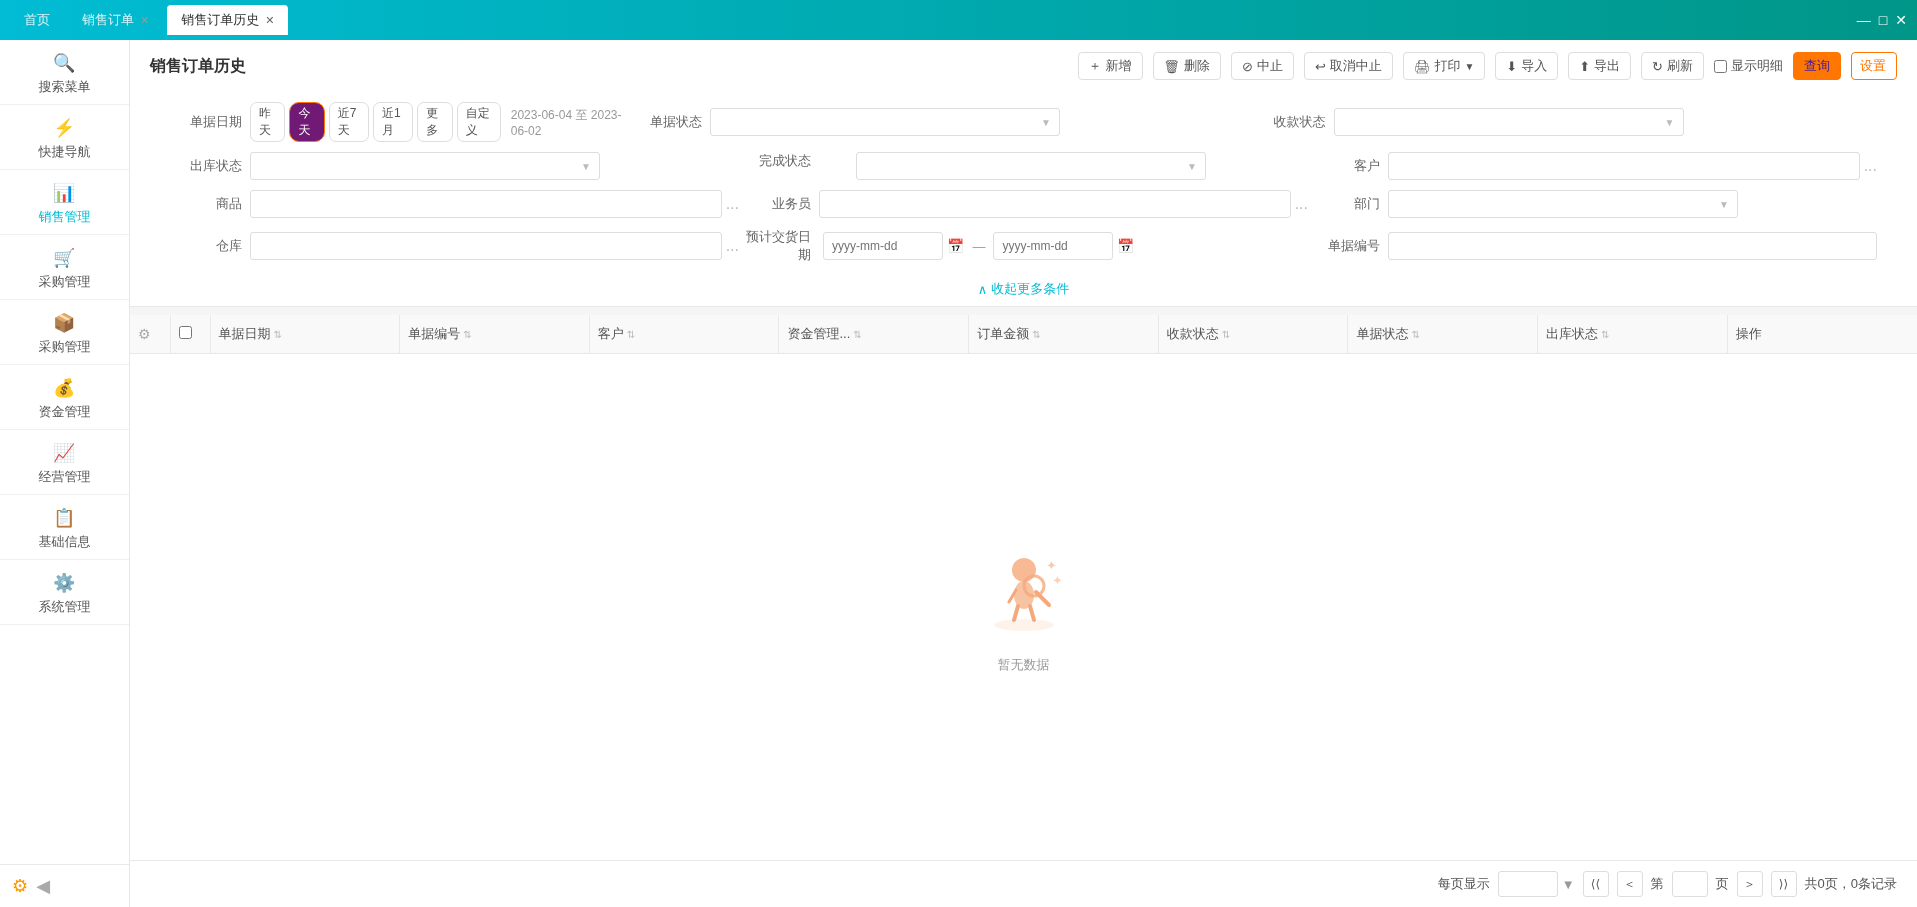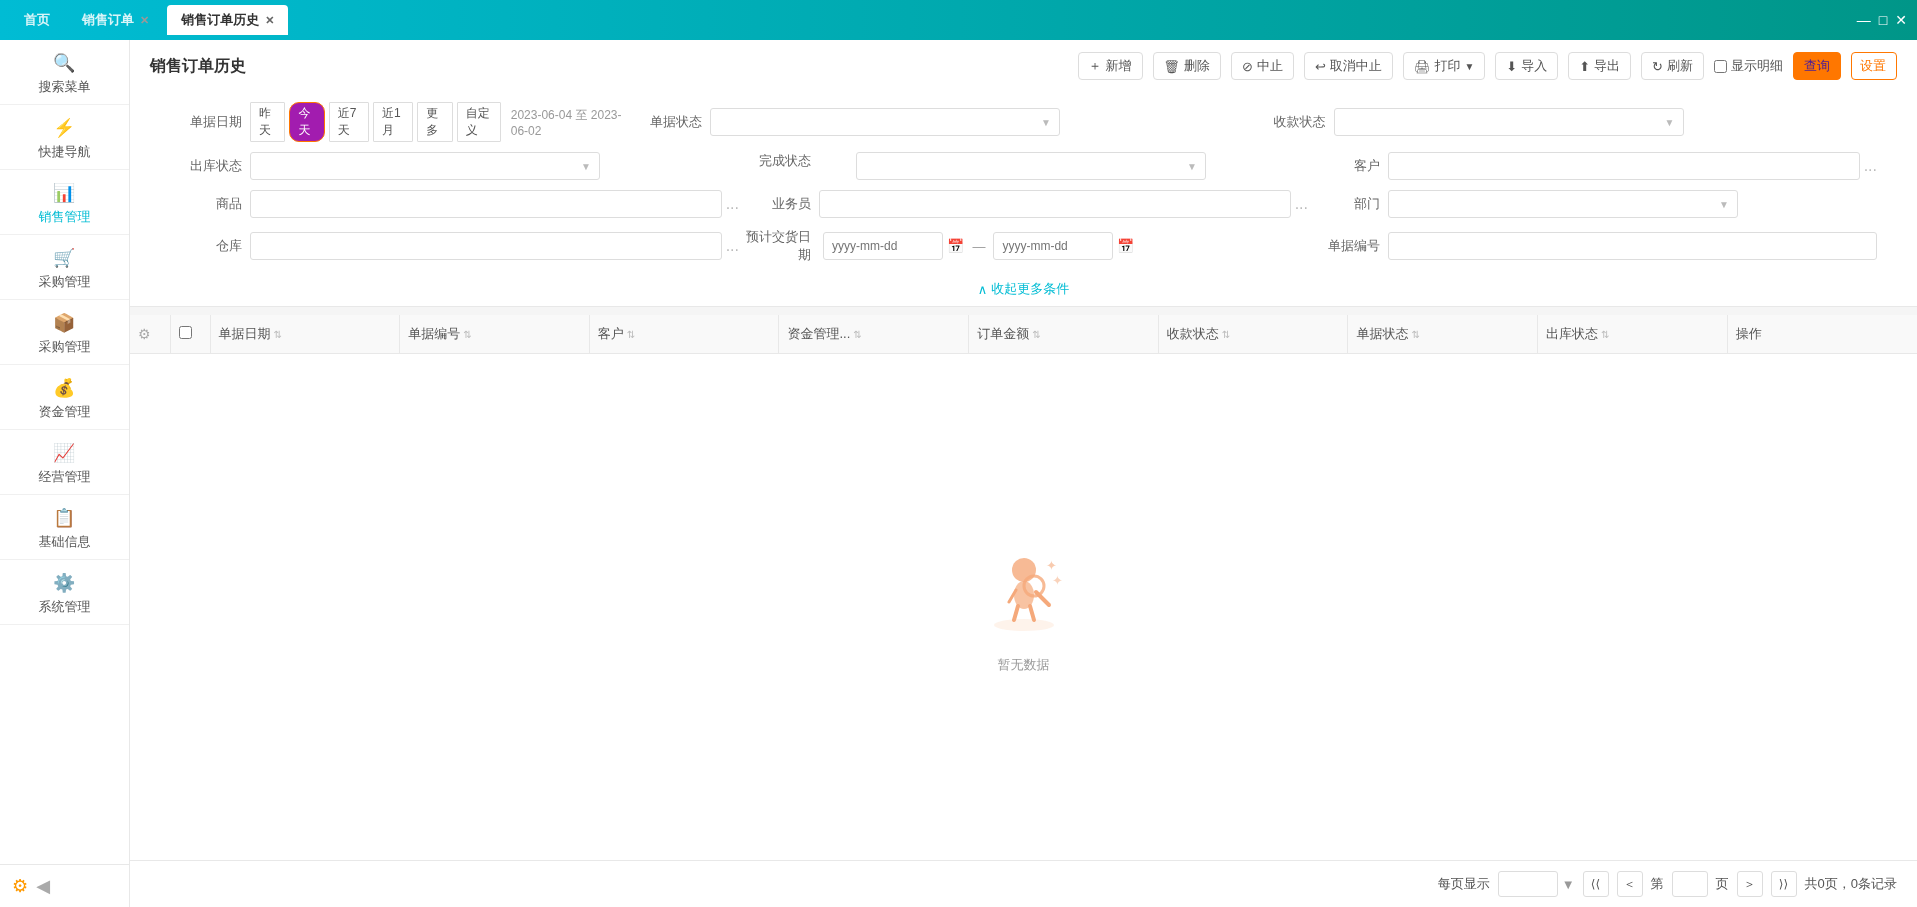--- a/index.html
+++ b/index.html
@@ -18,21 +18,20 @@
     .top-bar-tab {
       height: 30px;
       padding: 0 14px;
       border-radius: 4px 4px 0 0;
       display: flex;
       align-items: center;
       gap: 6px;
       cursor: pointer;
       color: rgba(255,255,255,0.85);
       font-size: 13px;
-      font-weight: bold;
     }
     .top-bar-tab.active {
       background: #fff;
       color: #333;
     }
     .top-bar-tab .close-icon { font-size: 11px; color: #999; cursor: pointer; }
     .top-bar-tab.active .close-icon { color: #666; }
     .top-bar-spacer { flex: 1; }
     .top-bar-right { display: flex; gap: 8px; color: #fff; font-size: 18px; cursor: pointer; }
 
@@ -172,28 +171,28 @@
       min-width: 200px;
       display: flex;
       align-items: center;
       justify-content: space-between;
       cursor: pointer;
     }
     .filter-select-wide { min-width: 350px; }
     .date-quick-btns { display: flex; align-items: center; gap: 4px; }
     .date-btn {
       padding: 2px 8px;
-      border-radius: 1px;
+      border-radius: 7px;
       font-size: 12px;
       cursor: pointer;
       border: 1px solid #ddd;
       color: #555;
       background: #fff;
     }
-    .date-btn.active { background: #a21caf; color: #fff; border-color: #ff7700; border-radius: 10px; }
+    .date-btn.active { background: #701a75; color: #fff; border-color: #ff7700; border-radius: 10px; }
     .date-range { font-size: 12px; color: #999; margin-left: 4px; }
     .filter-dots { color: #bbb; font-size: 16px; cursor: pointer; }
     .filter-calendar { color: #bbb; font-size: 14px; cursor: pointer; }
     .date-dash { margin: 0 4px; color: #999; }
     .collapse-row {
       display: flex;
       align-items: center;
       justify-content: center;
       padding: 6px 0 8px;
       color: #00bcd4;

